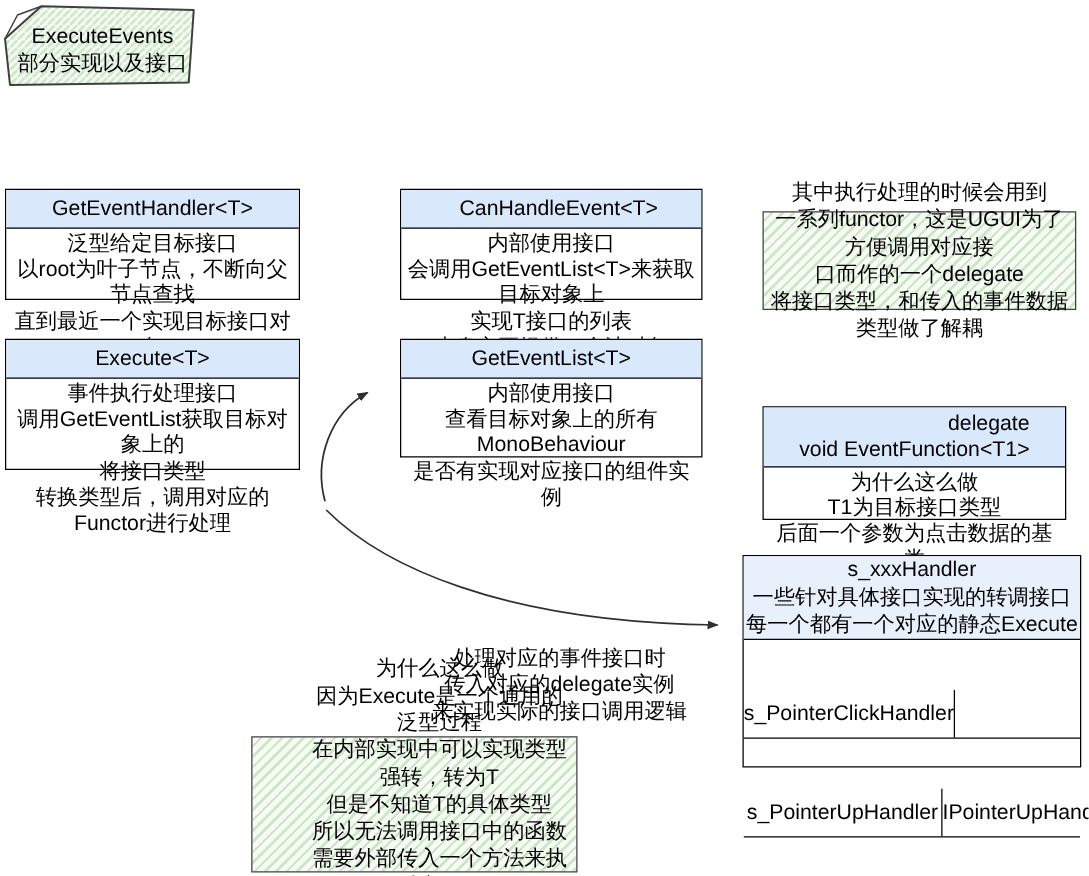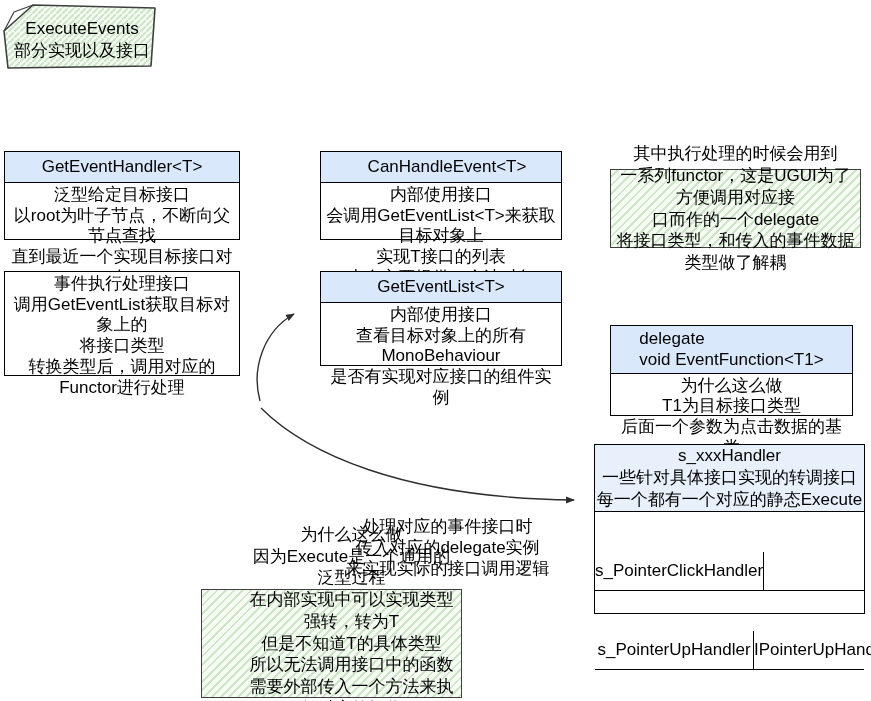--- a/index.html
+++ b/index.html
@@ -11,21 +11,21 @@
   [data-bind]{white-space:pre-line;}
 
   
   .cls{
     position:absolute;border:1px solid #000;background:#fff;
     display:flex;flex-direction:column;box-sizing:border-box;
   }
   .cls .hd{
     background:#dae8fc;border-bottom:1px solid #000;
     display:flex;align-items:center;justify-content:center;
-    text-align:left;flex:0 0 auto;line-height:1.25;padding:2px 2px;
+    text-align:right;flex:0 0 auto;line-height:1.25;padding:2px 2px;
   }
   .cls .bd{
     flex:1 1 auto;display:flex;align-items:center;justify-content:center;
     text-align:center;line-height:1.22;padding:2px 3px;
   }
 
   
   .note{
     position:absolute;border:1.5px solid #3f3f3f;box-sizing:border-box;
     background:repeating-linear-gradient(135deg,#f6fbf4 0px,#f6fbf4 4px,#cde6c8 4px,#cde6c8 6px);
@@ -89,20 +89,21 @@
   </div>
 
   <div class="cls" style="left:4px;top:151px;width:236px;height:89px;">
     <div class="hd" style="flex-basis:26px;" data-bind="classes.get_event_handler.title">GetEventHandler&lt;T&gt;</div>
     <div class="bd" data-bind="classes.get_event_handler.body">泛型给定目标接口
 以root为叶子节点，不断向父节点查找
 直到最近一个实现目标接口对象</div>
   </div>
 
   <div class="cls" style="left:4px;top:271px;width:236px;height:105px;">
+    <div class="hd" style="flex-basis:26px;" data-bind="classes.execute.title">Execute&lt;T&gt;</div>
     <div class="bd" data-bind="classes.execute.body">事件执行处理接口
 调用GetEventList获取目标对象上的
 将接口类型
 转换类型后，调用对应的Functor进行处理</div>
   </div>
 
 
   <div class="cls" style="left:320px;top:151px;width:242px;height:89px;">
     <div class="hd" style="flex-basis:26px;padding-left:14px;" data-bind="classes.can_handle_event.title">CanHandleEvent&lt;T&gt;</div>
     <div class="bd" data-bind="classes.can_handle_event.body">内部使用接口

